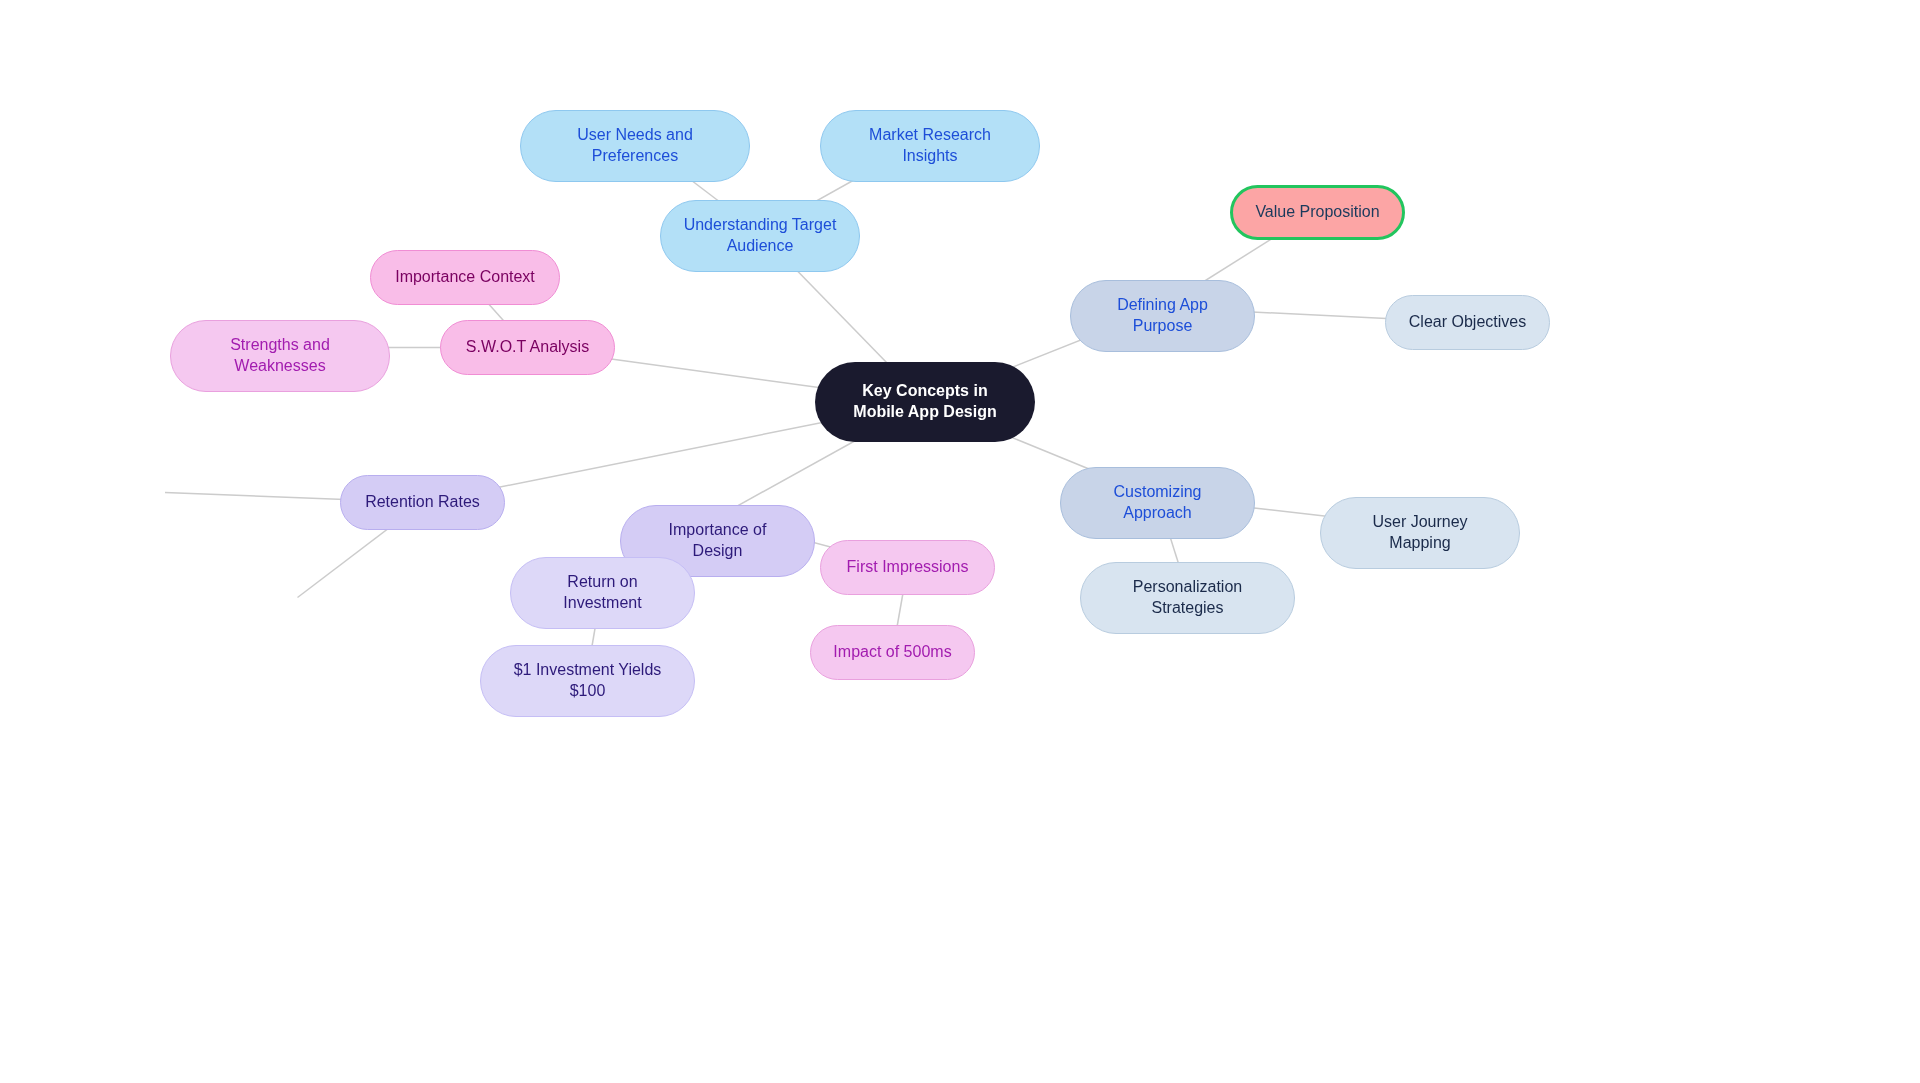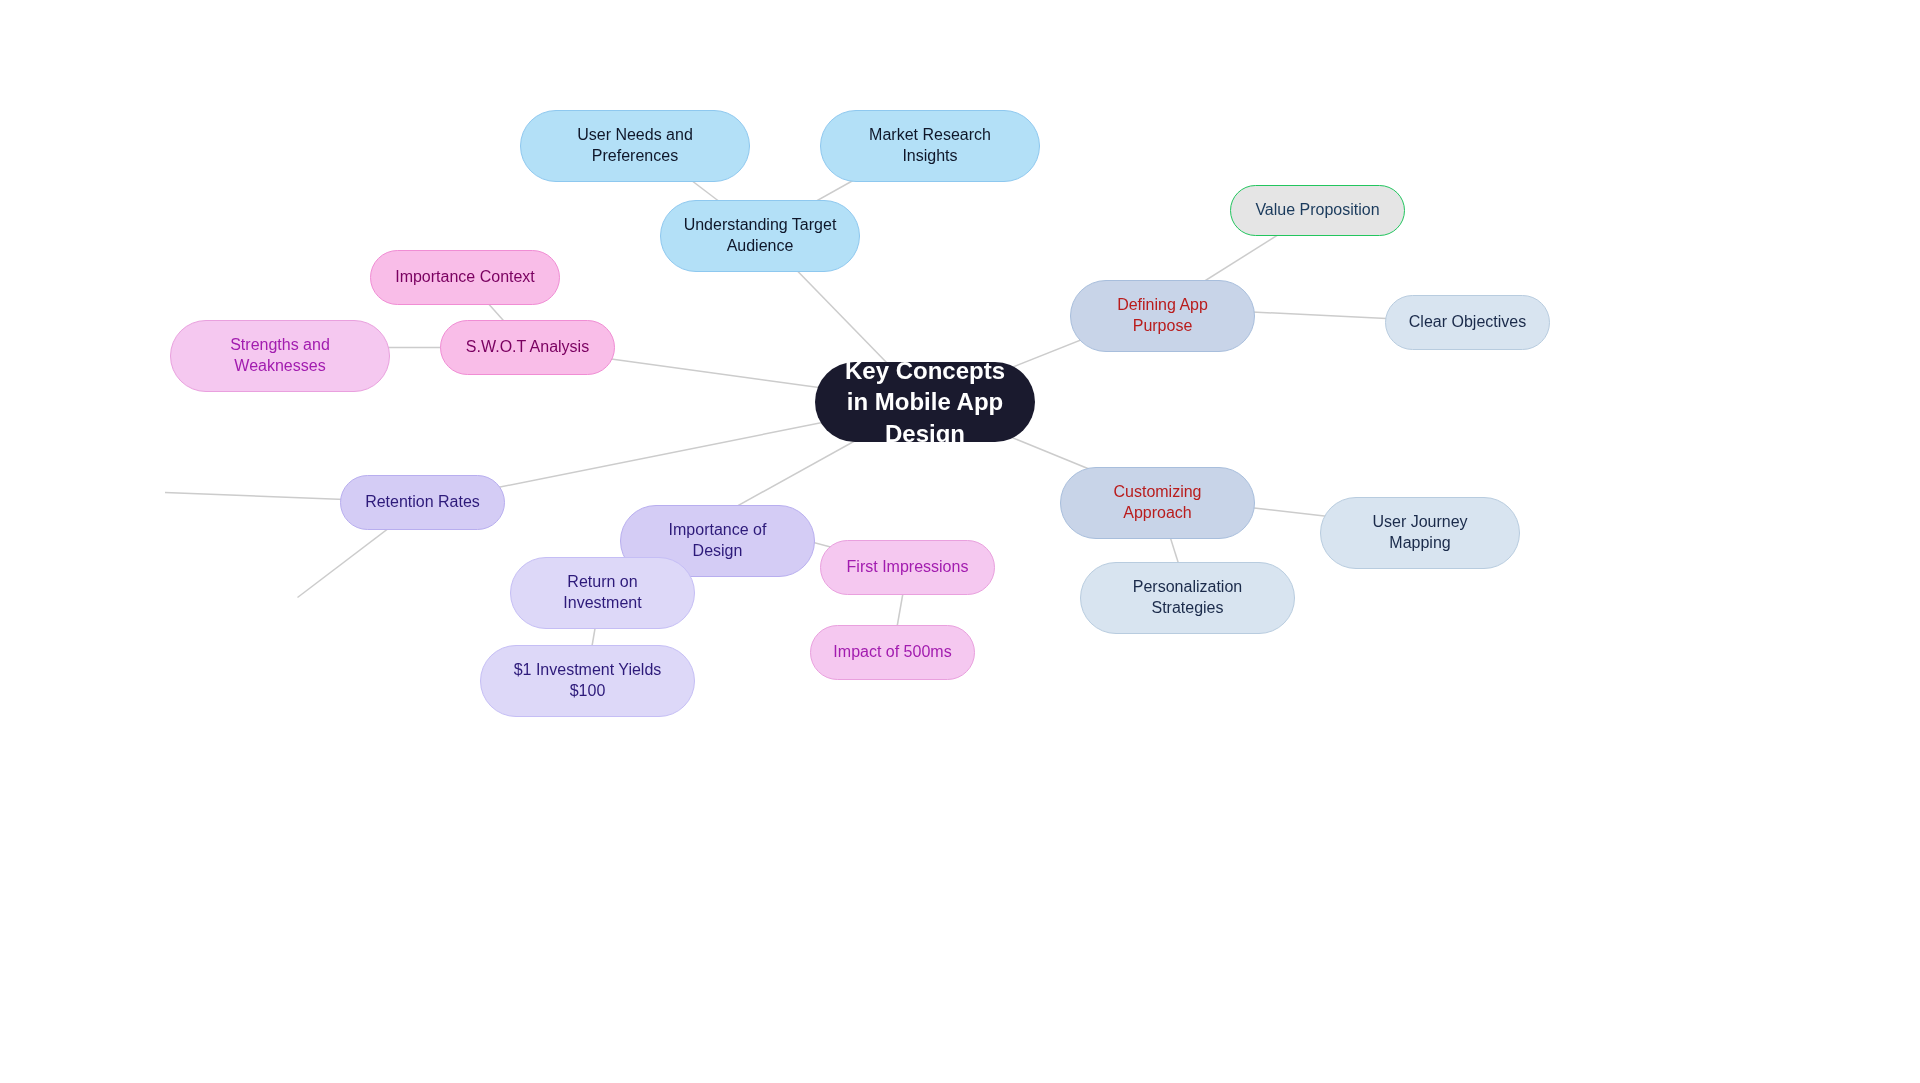--- a/index.html
+++ b/index.html
@@ -35,34 +35,34 @@
       line-height: 1.3;
       padding: 14px 22px;
       z-index: 1;
       cursor: pointer;
       transition: transform 0.15s;
     }
 
     .node-center {
       background: #1a1a2e;
       color: #ffffff;
-      font-size: 24px;
+      font-size: 16px;
       font-weight: 600;
       width: 220px;
       height: 80px;
     }
     .node-blue {
       background: #b3e0f7;
-      color: #0f172a;
+      color: #1d4ed8;
       border: 1px solid #8ec8ef;
     }
     .node-blue-light {
-      background: #e5e5e5;
+      background: #fca5a5;
       color: #1a3a5c;
-      border: 1px solid #22c55e;
+      border: 3px solid #22c55e;
     }
     .node-pink {
       background: #f9bde8;
       color: #7a0060;
       border: 1px solid #f08dd4;
     }
     .node-pink-light {
       background: #f5c8f0;
       color: #a21caf;
       border: 1px solid #e9a0de;
@@ -72,21 +72,21 @@
       color: #2d1a7a;
       border: 1px solid #b8aeef;
     }
     .node-lavender-light {
       background: #ddd8f8;
       color: #2d1a7a;
       border: 1px solid #c5bef5;
     }
     .node-slate {
       background: #c8d4e8;
-      color: #b91c1c;
+      color: #1d4ed8;
       border: 1px solid #a8bedc;
       text-align: center;
     }
     .node-slate-light {
       background: #d8e4f0;
       color: #1a2a4a;
       border: 1px solid #b8ccdf;
     }
   </style>
 </head>

